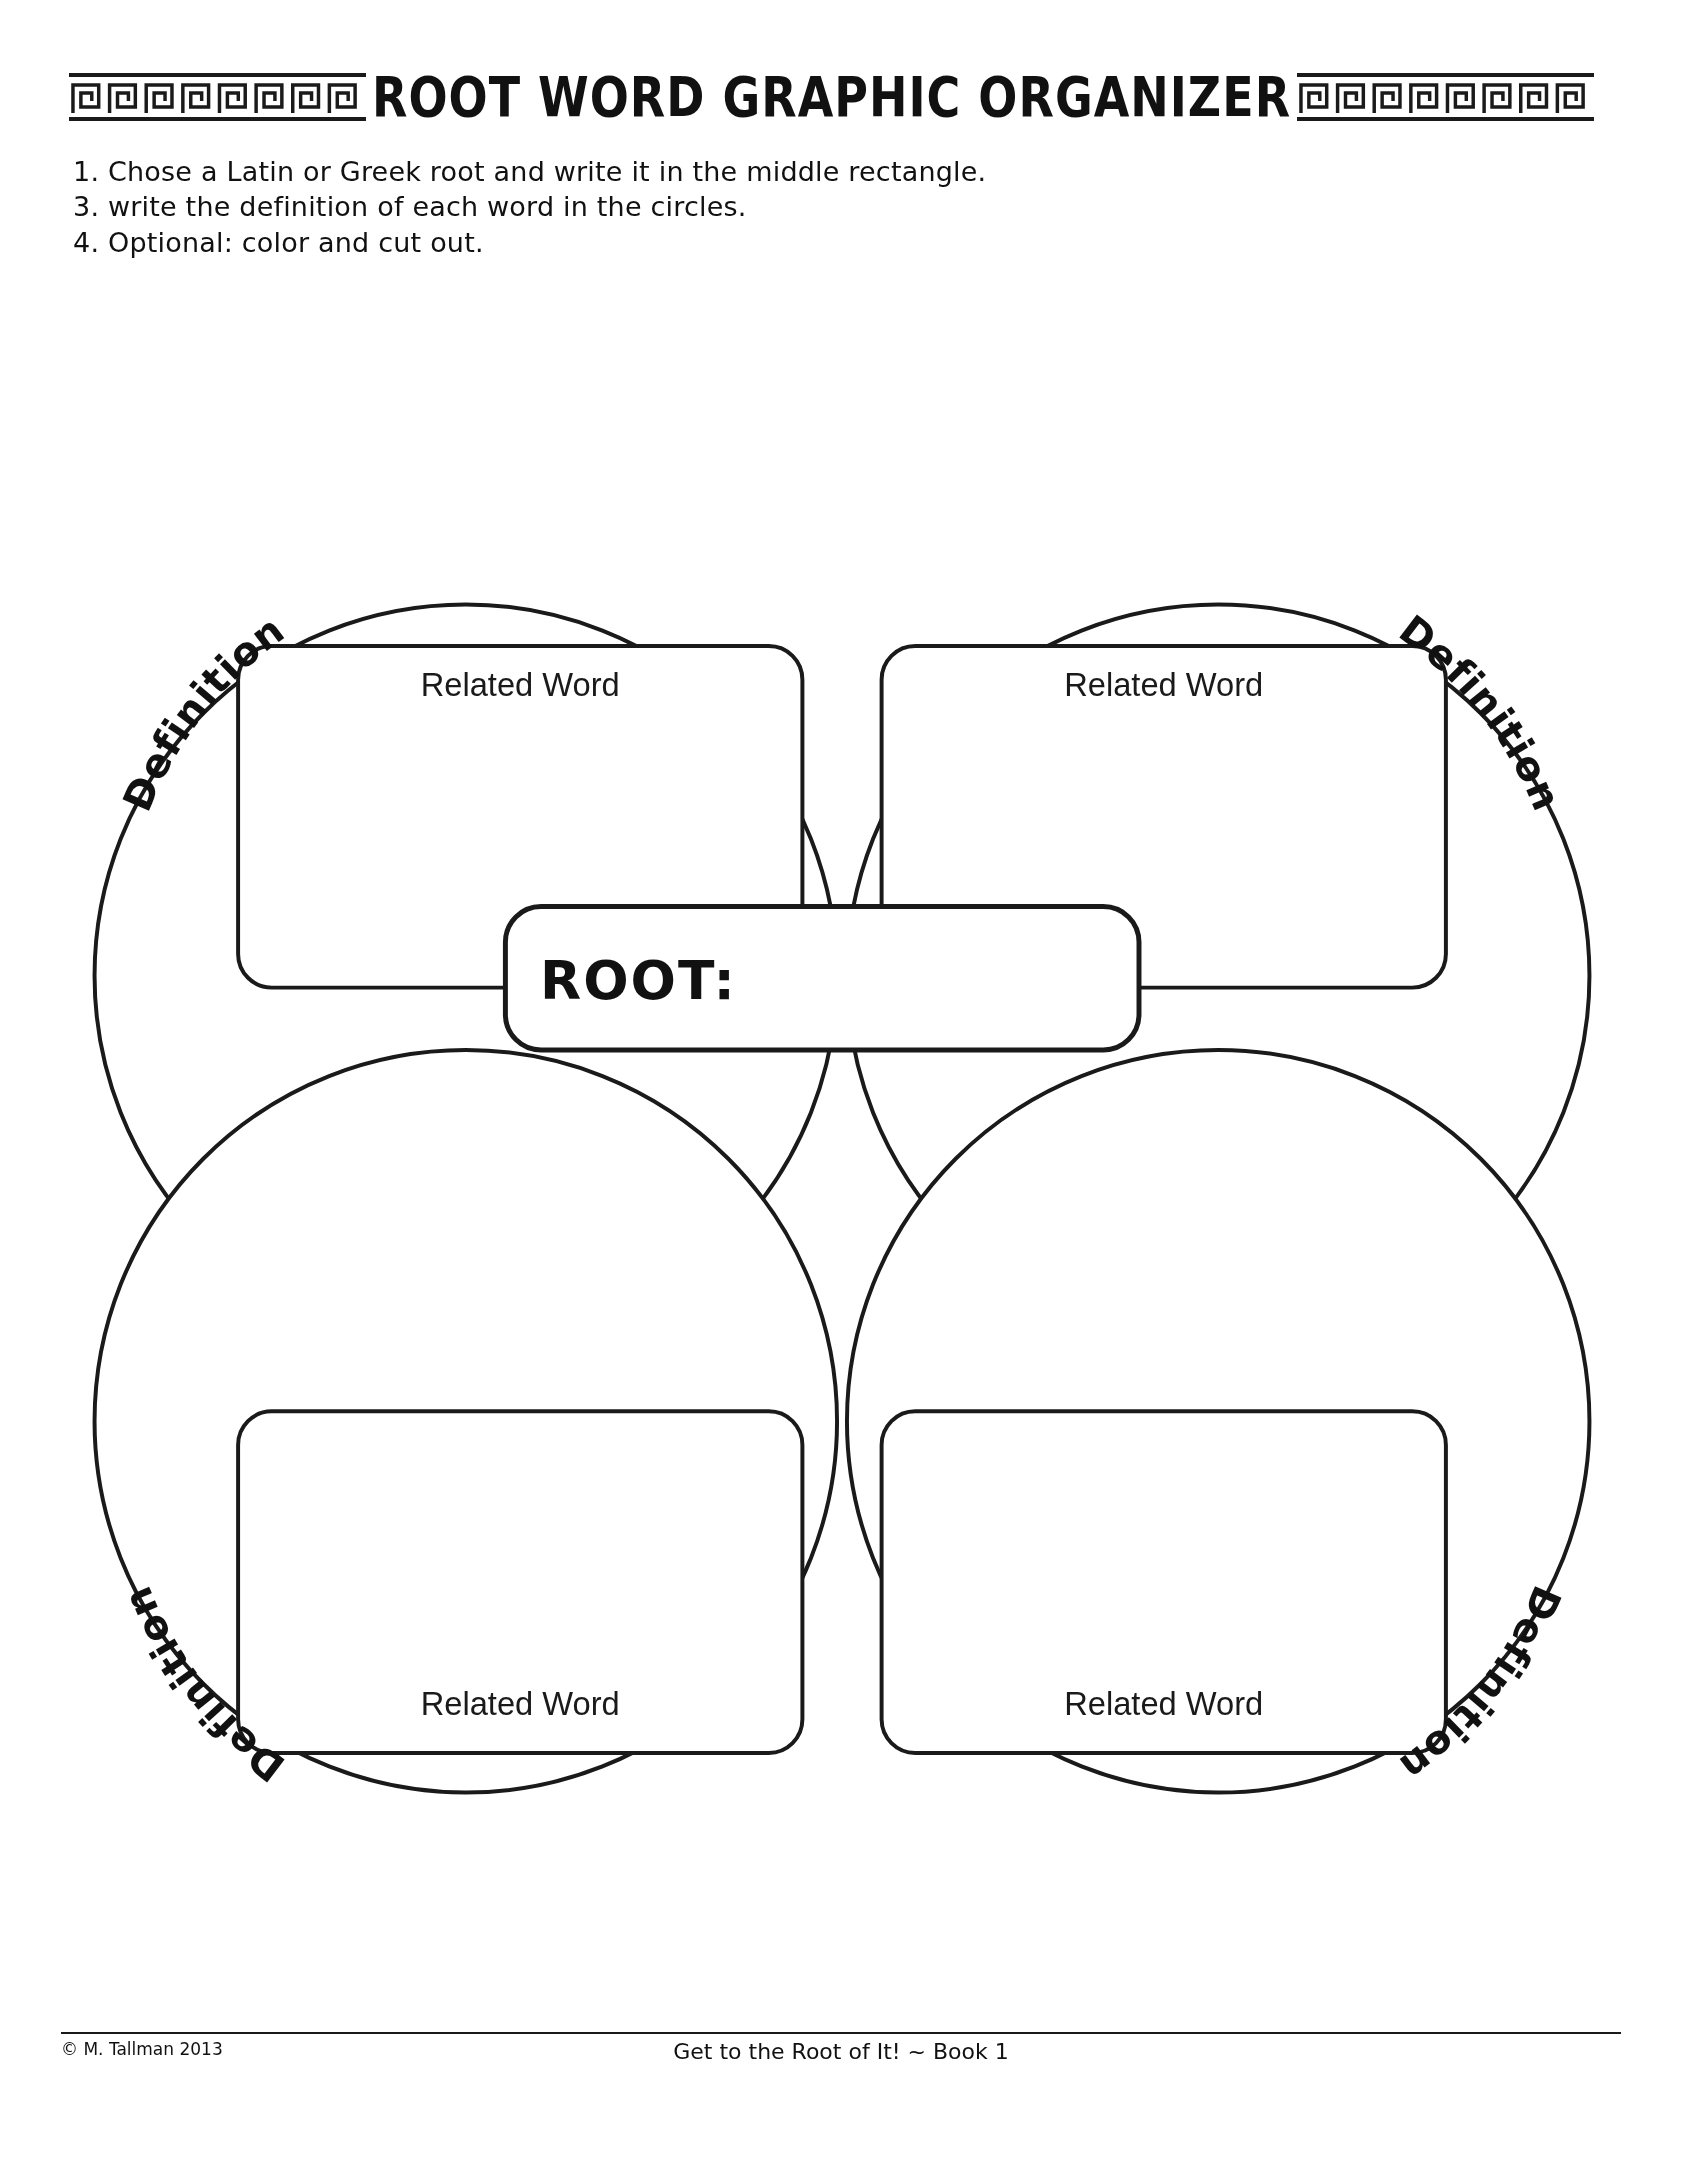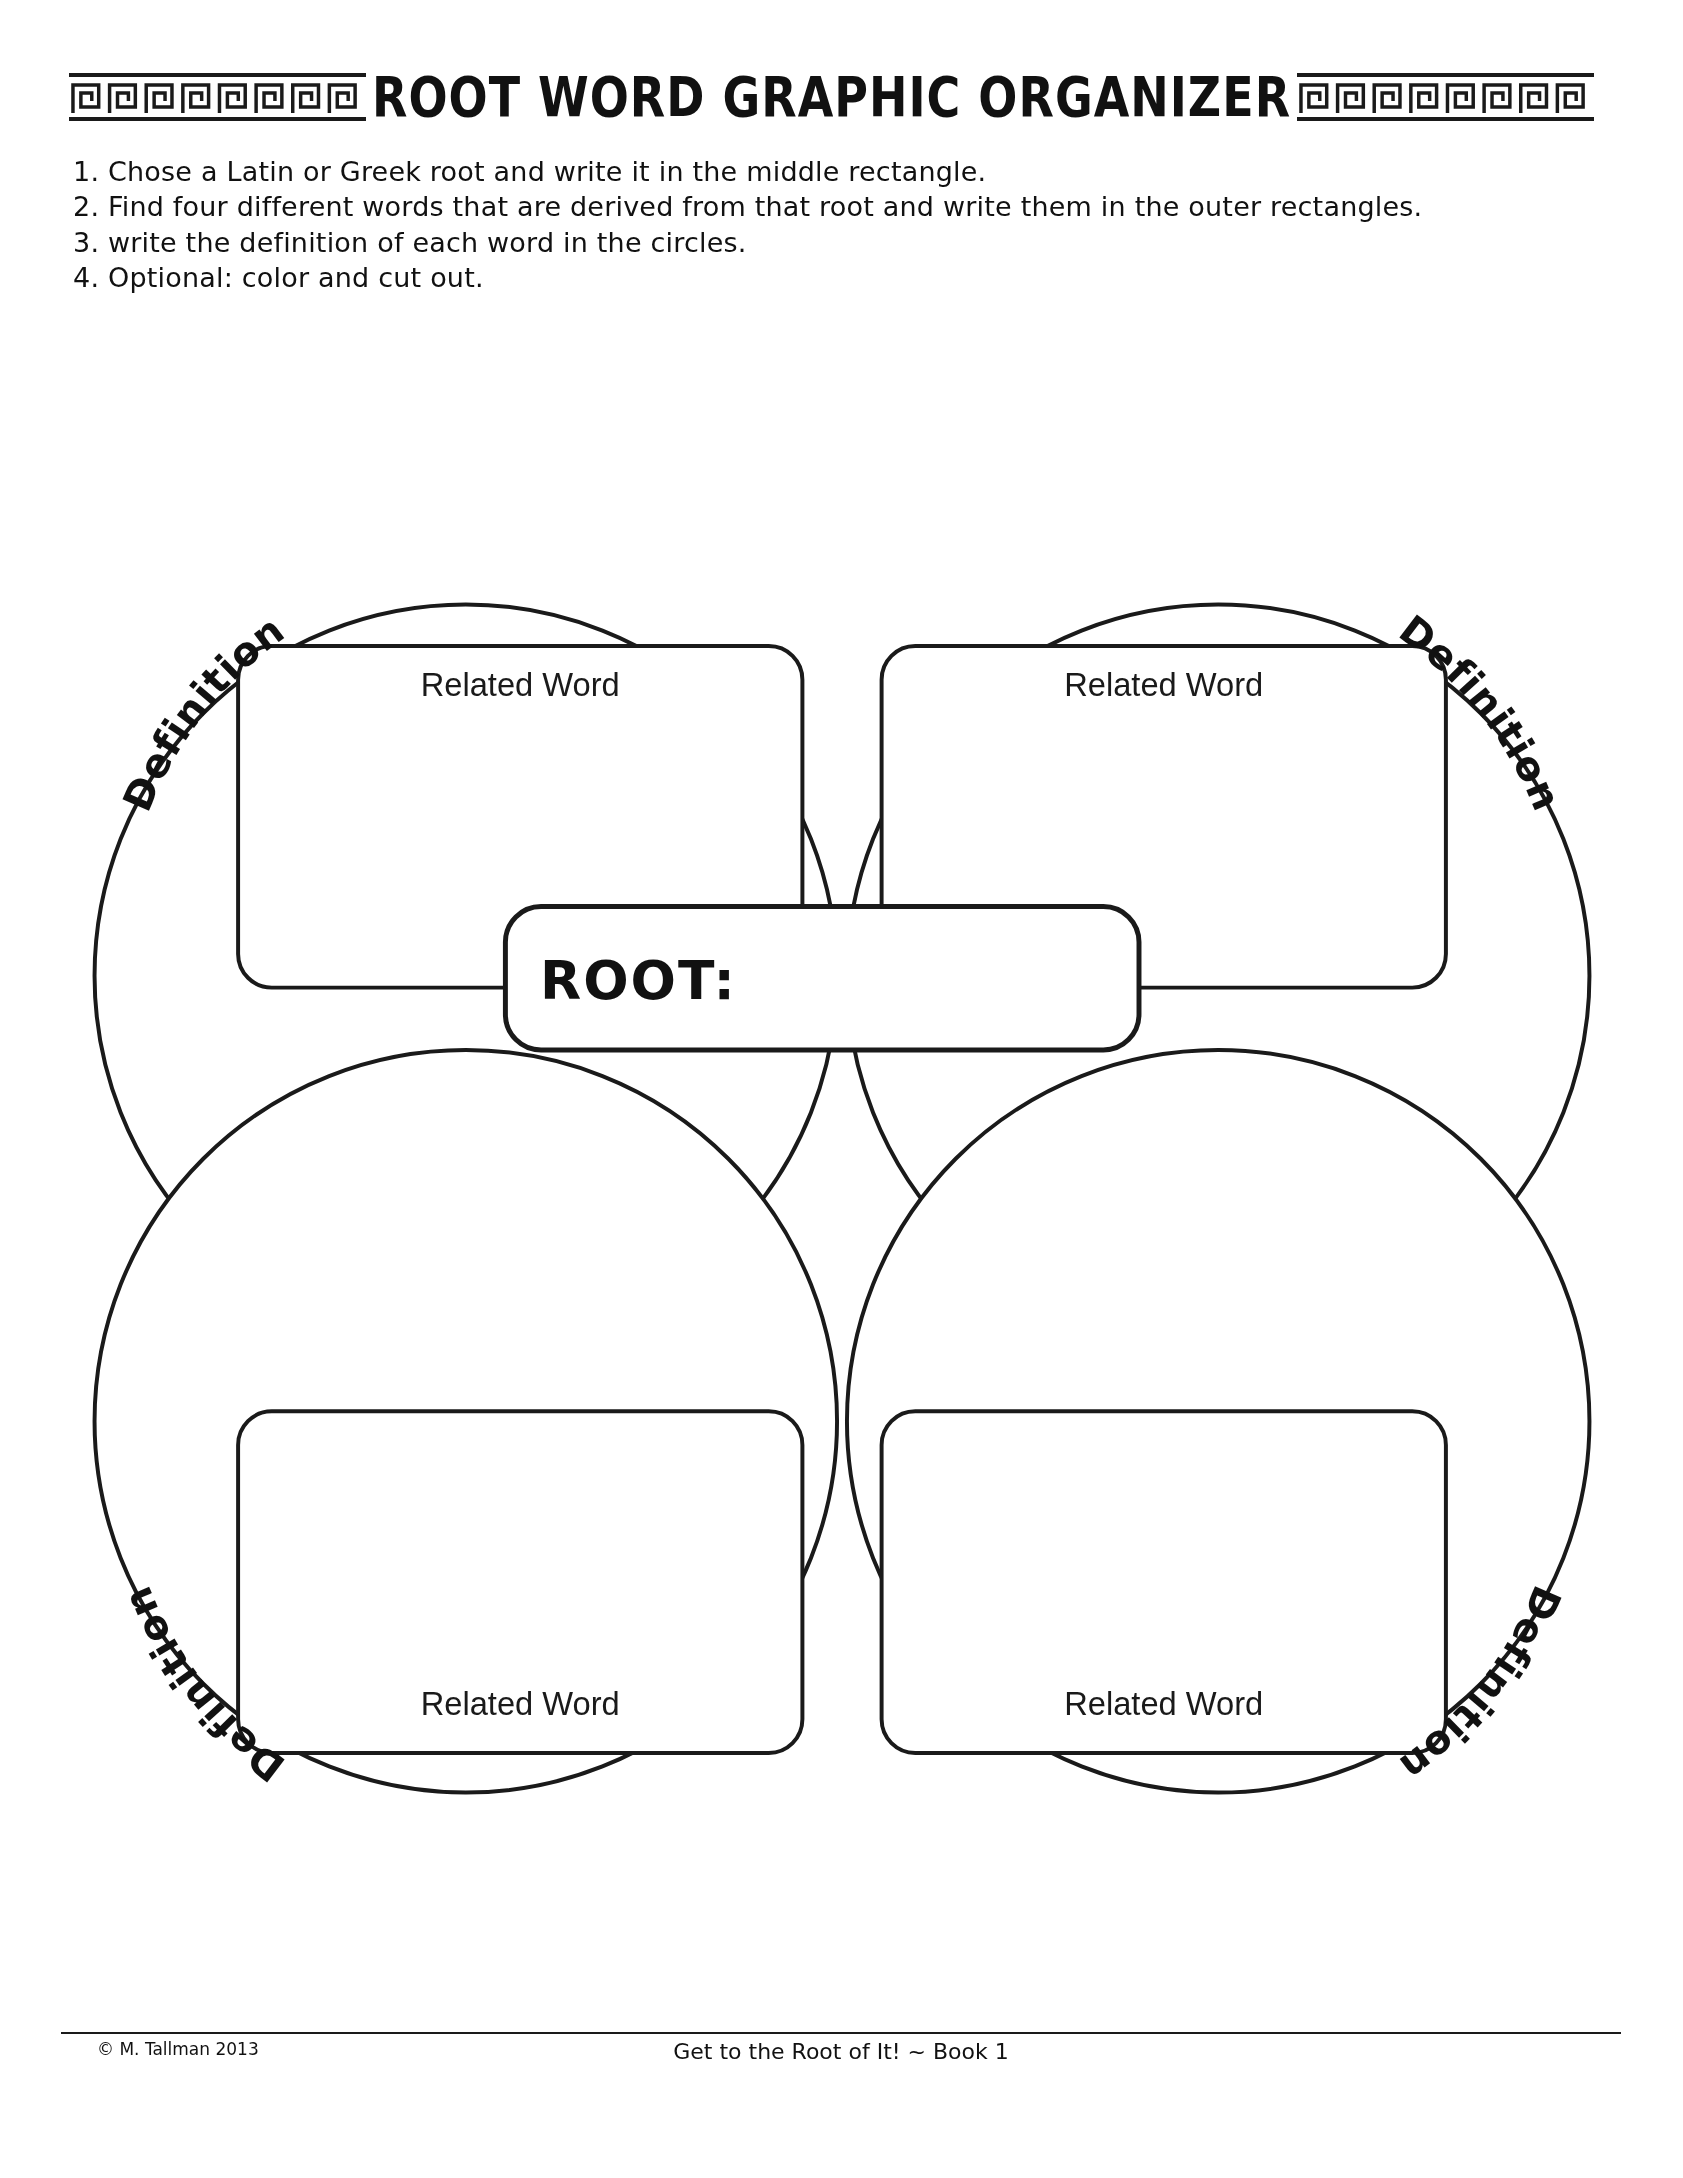--- a/index.html
+++ b/index.html
@@ -123,21 +123,20 @@
     top: 2039px;
     width: 1560px;
     height: 40px;
     display: flex;
     align-items: flex-start;
   }
   .footer .copyright {
     font-family: "DejaVu Sans", sans-serif;
     font-size: 17px;
     white-space: nowrap;
-    margin-left: 36px;
   }
   .footer .credit {
     position: absolute;
     left: 0;
     right: 0;
     text-align: center;
     font-family: "DejaVu Sans", sans-serif;
     font-size: 22px;
     white-space: nowrap;
   }
@@ -208,21 +207,20 @@
           <path d="M4 36 L4 8 L30 8 L30 30 L12 30 L12 16 L23 16 L23 24"></path>
         </g>
       </g>
     </svg>
   </div>
 </div>
 
 <div class="directions">
   <ol>
     <li>1. Chose a Latin or Greek root and write it in the middle rectangle.</li>
-    <li>2. Find four different words that are derived from that root and write them in the outer rectangles.</li>
     <li>3. write the definition of each word in the circles.</li>
     <li>4. Optional: color and cut out.</li>
   </ol>
 </div>
 
 <div class="organizer">
   <svg viewBox="0 0 1600 1540" width="1584" height="1525" aria-hidden="false">
 
     <defs>
 

